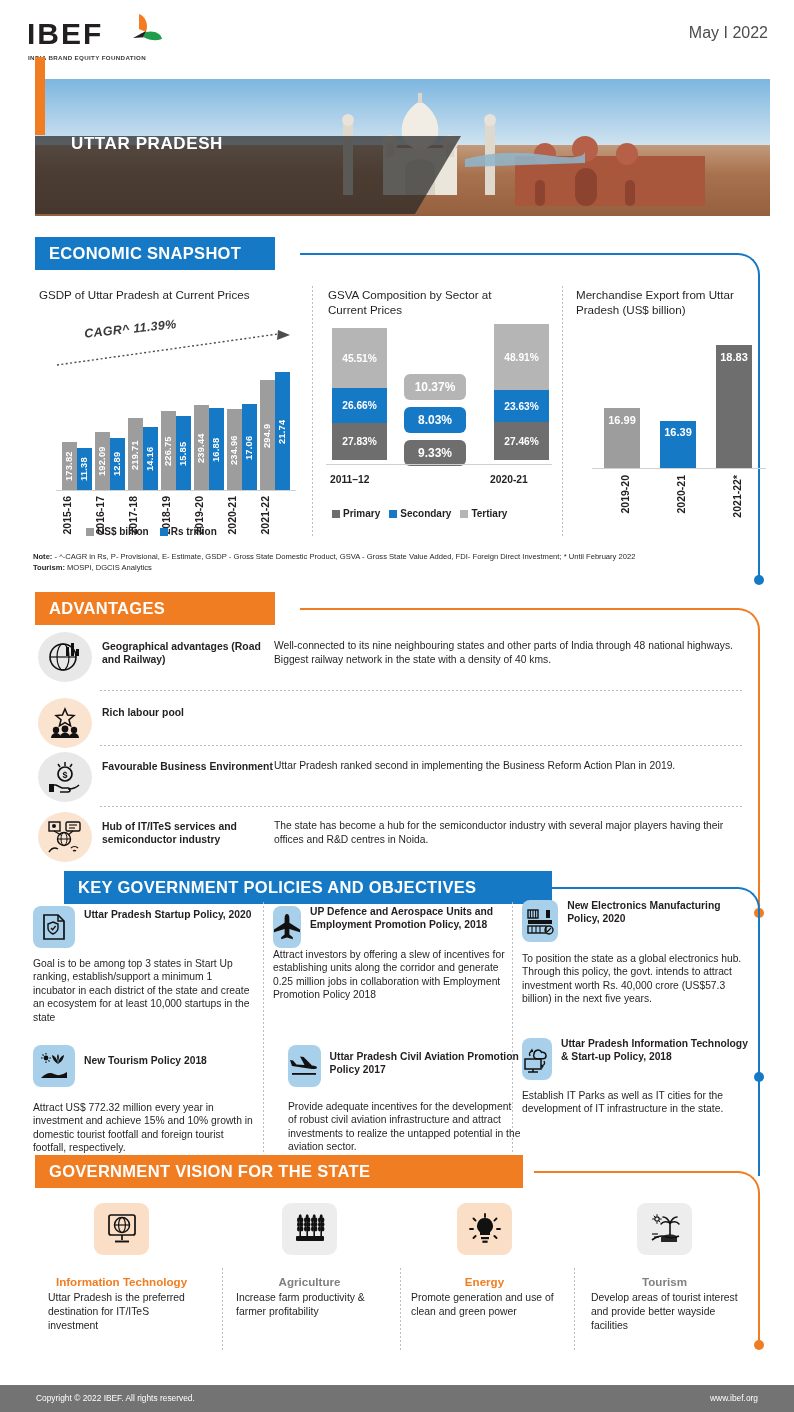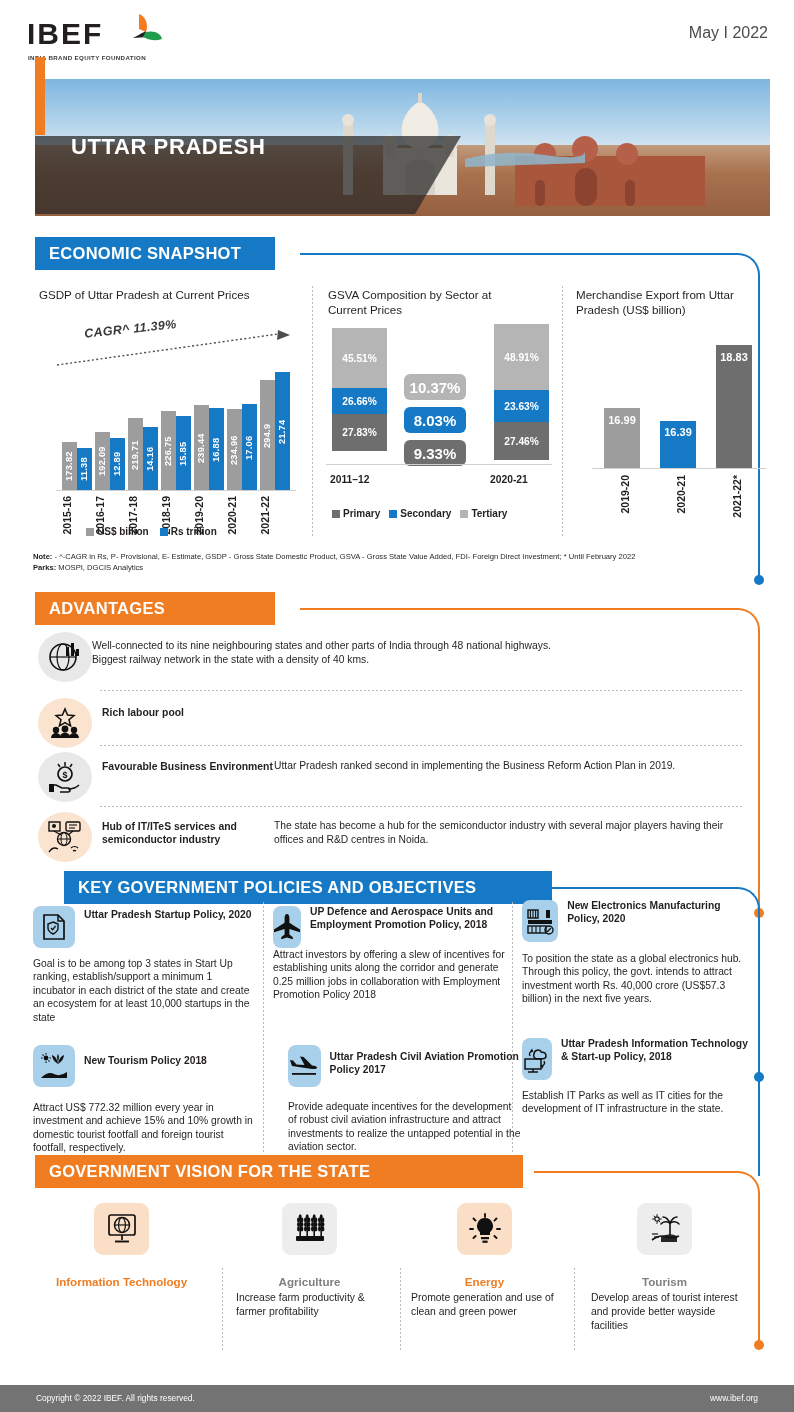--- a/index.html
+++ b/index.html
@@ -24,21 +24,21 @@
   .hero { position:absolute; left:35px; top:79px; width:735px; height:137px; overflow:hidden;
           background:linear-gradient(#8fc4e8,#bcd9ea 38%, #c9b39a 52%, #b0795c 75%, #9e6a4e);}
   .sky { position:absolute; inset:0 0 52% 0;
          background:linear-gradient(#7db6e0, #cfe3f0); }
   .ground { position:absolute; left:0; top:48%; right:0; bottom:0;
             background:linear-gradient(#c19a7c, #a9724f 40%, #95603f);}
   .taj { position:absolute; left:300px; top:14px; width:170px; height:110px;}
   .hero-band { position:absolute; left:0; top:57px; width:380px; height:78px;
                background:rgba(40,40,40,.72); }
   .hero-accent { position:absolute; left:35px; top:57px; width:10px; height:78px; background:#f07d22; z-index:6;}
-  .hero-title { position:absolute; left:71px; top:134px; font-size:22px; font-weight:bold;
+  .hero-title { position:absolute; left:71px; top:134px; font-size:17px; font-weight:bold;
                 color:#fff; letter-spacing:.6px; z-index:7;}
   .hero-dark-tri { position:absolute; left:380px; top:57px; width:0; height:0;
                    border-top:78px solid rgba(40,40,40,.72); border-right:46px solid transparent;}
 
   
   .sechead { position:absolute; height:33px; display:flex; align-items:center; }
   .sechead .tab { width:9px; height:33px; background:#111; }
   .sechead .bar { height:33px; display:flex; align-items:center; padding:0 14px; }
   .sechead .bar span { color:#fff; font-weight:bold; font-size:16.5px; letter-spacing:.3px; white-space:nowrap;}
   .blue { background:#1579c6; }
@@ -62,21 +62,21 @@
   .legend { position:absolute; display:flex; gap:11px; align-items:center; font-size:10px; font-weight:bold; }
   .legend i { display:inline-block; width:8px; height:8px; margin-right:3px; vertical-align:-1px;}
 
   .cagr-txt { position:absolute; font-size:12.5px; font-weight:bold; font-style:italic;
               color:#3a3a3a; letter-spacing:.3px; }
 
   .stack { position:absolute; width:55px; }
   .seg { position:relative; display:flex; align-items:center; justify-content:center;
          color:#fff; font-weight:bold; font-size:10.2px; text-align:center; line-height:11px;}
   .pill { position:absolute; width:62px; border-radius:6px; color:#fff; font-weight:bold;
-          font-size:15px; display:flex; align-items:center; justify-content:center; }
+          font-size:12px; display:flex; align-items:center; justify-content:center; }
   .catlab { position:absolute; font-size:10.3px; font-weight:bold; color:#231f20; }
 
   
   .notes { position:absolute; left:33px; top:552px; width:720px; font-size:7.6px; line-height:10.6px; color:#231f20; }
   .notes b { font-weight:bold; }
 
   
   .adv-row { position:absolute; left:38px; width:706px; display:flex; align-items:flex-start; }
   .adv-ico { width:54px; height:50px; border-radius:50%; flex:0 0 54px;
              display:flex; align-items:center; justify-content:center; }
@@ -252,21 +252,21 @@
     </div>
   </div>
 
   <div class="vdiv" style="left:288px;"></div>
 
   <div class="chart-col" style="left:300px; width:250px;">
     <div class="chart-title" style="position:absolute;left:4px;top:10px;width:190px;">GSVA Composition by Sector at Current Prices</div>
 
     <div class="stack" style="left:8px; top:50px;">
       <div class="seg" style="height:60px; background:#b5b5b5;">45.51%</div>
-      <div class="seg" style="height:26px; background:#1579c6;">26.66%</div>
+      <div class="seg" style="height:35px; background:#1579c6;">26.66%</div>
       <div class="seg" style="height:37px; background:#6e6e6e;">27.83%</div>
     </div>
 
     <div style="position:absolute;left:78px; top:50px; width:66px; height:132px;">
       <div class="pill" style="left:2px; top:46px;  height:26px; background:#b5b5b5;">10.37%</div>
       <div class="pill" style="left:2px; top:79px;  height:26px; background:#1579c6;">8.03%</div>
       <div class="pill" style="left:2px; top:112px; height:26px; background:#6e6e6e;">9.33%</div>
     </div>
 
     <div class="stack" style="left:170px; top:46px;">
@@ -308,21 +308,21 @@
     <div class="xlab" style="left:103px; top:197px;">2020-21</div>
     <div class="xlab" style="left:159px; top:197px;">2021-22*</div>
   </div>
 </div>
 
 <div class="notes">
   <div>
     <b>Note:</b><span> - ^-CAGR in Rs, P- Provisional, E- Estimate, GSDP - Gross State Domestic Product, GSVA - Gross State Value Added, FDI- Foreign Direct Investment; * Until February 2022</span>
   </div>
   <div>
-    <b>Parks:</b><span> MOSPI, DGCIS Analytics</span>
+    <b>Tourism:</b><span> MOSPI, DGCIS Analytics</span>
   </div>
 </div>
 
 <div class="sechead" style="left:35px; top:592px;">
   <div class="tab"></div>
   <div class="bar orange" style="width:240px;">
     <span>ADVANTAGES</span>
   </div>
 </div>
 <div style="position:absolute;left:300px;top:608px;width:430px;height:2px;background:#f07d22;"></div>
@@ -334,20 +334,21 @@
   <div class="adv-ico" style="background:#e8e8e8;">
     <svg width="34" height="32" viewBox="0 0 34 32">
       <circle cx="15" cy="16" r="13" fill="none" stroke="#111" stroke-width="1.6"></circle>
       <ellipse cx="15" cy="16" rx="6" ry="13" fill="none" stroke="#111" stroke-width="1.2"></ellipse>
       <line x1="2" y1="16" x2="28" y2="16" stroke="#111" stroke-width="1.2"></line>
       <rect x="18" y="6" width="3" height="9" fill="#111"></rect>
         <rect x="23" y="2" width="3" height="13" fill="#111"></rect>
       <rect x="28" y="8" width="3" height="7" fill="#111"></rect>
     </svg>
   </div>
+  <div class="adv-t">Geographical advantages (Road and Railway)</div>
   <div class="adv-d" style="white-space:pre-line;">Well-connected to its nine neighbouring states and other parts of India through 48 national highways.
 Biggest railway network in the state with a density of 40 kms.</div>
 </div>
 <div class="dotline" style="top:690px;"></div>
 
 <div class="adv-row" style="top:698px;">
   <div class="adv-ico" style="background:#fae3cf;">
     <svg width="34" height="32" viewBox="0 0 34 32">
       <path d="M17 2 L19.6 8 L26 8.6 L21 12.8 L22.6 19 L17 15.6 L11.4 19 L13 12.8 L8 8.6 L14.4 8 Z" fill="none" stroke="#111" stroke-width="1.5"></path>
       <circle cx="8" cy="23" r="3.2" fill="#111"></circle>
@@ -535,20 +536,21 @@
     <svg width="32" height="32" viewBox="0 0 32 32">
       <rect x="3" y="2" width="26" height="20" rx="2" fill="none" stroke="#111" stroke-width="1.7"></rect>
       <circle cx="16" cy="12" r="7.5" fill="none" stroke="#111" stroke-width="1.5"></circle>
       <ellipse cx="16" cy="12" rx="3.4" ry="7.5" fill="none" stroke="#111" stroke-width="1.2"></ellipse>
       <line x1="8.5" y1="12" x2="23.5" y2="12" stroke="#111" stroke-width="1.2"></line>
       <line x1="16" y1="22" x2="16" y2="27" stroke="#111" stroke-width="1.7"></line>
       <line x1="9" y1="28.5" x2="23" y2="28.5" stroke="#111" stroke-width="1.9"></line>
     </svg>
   </div>
   <div class="vis-t" style="color:#f07d22">Information Technology</div>
+  <div class="vis-d">Uttar Pradesh is the preferred destination for IT/ITeS investment</div>
 </div>
 <div class="vis-div" style="left:222px;"></div>
 
 <div class="vis" style="left:228px;">
   <div class="vis-ico" style="background:#ededed;">
     <svg width="32" height="32" viewBox="0 0 32 32">
       <g fill="#111">
         <g transform="translate(4,2)">
             <rect x="1.4" y="4" width="1.6" height="18"></rect>
           <ellipse cx="0.5" cy="5" rx="1.5" ry="2.4"></ellipse>

